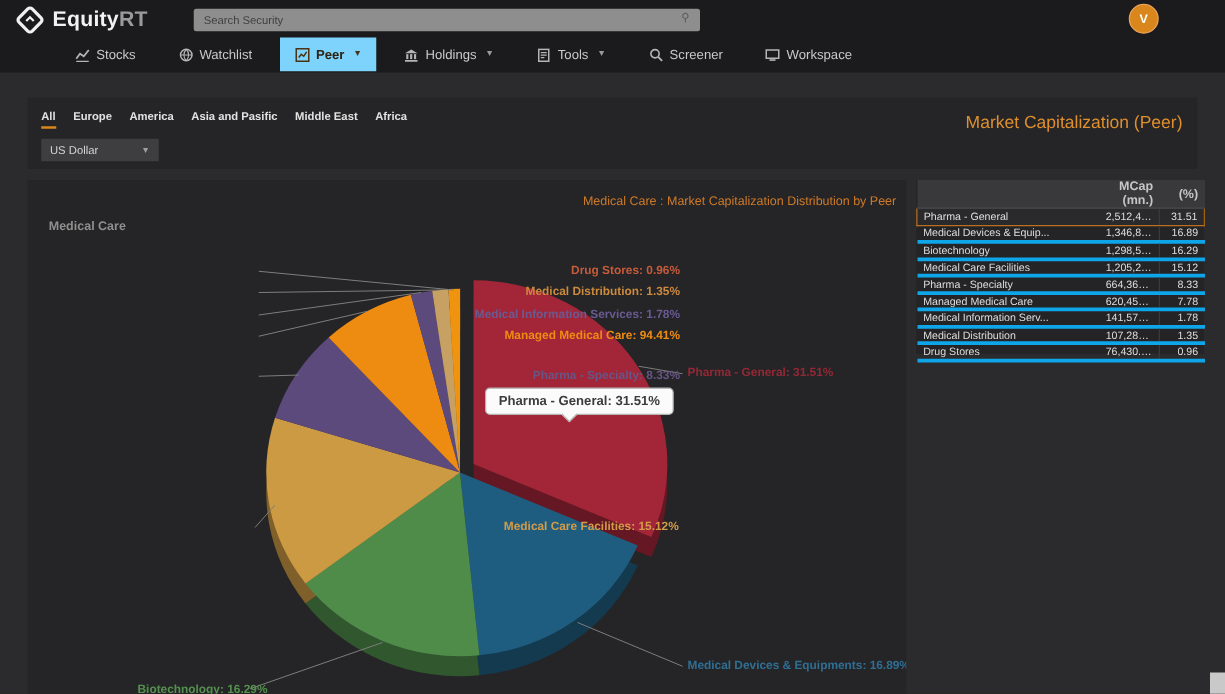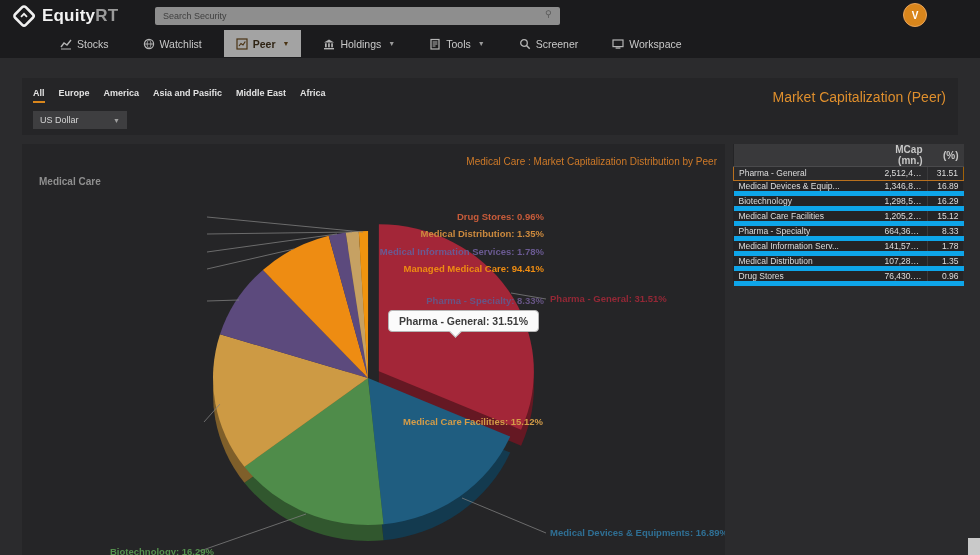--- a/index.html
+++ b/index.html
@@ -17,21 +17,21 @@
   #search-box::placeholder { color:#3f3f3f; }
   #search-glyph { position:absolute; left:545px; top:9px; font-size:9px; color:#5a5a5a; }
   #avatar { position:absolute; left:903px; top:3px; width:24px; height:24px; border-radius:50%;
             background:#d9861c; border:1px solid #e8a45a; color:#fff; font-size:10px; font-weight:bold;
             display:flex; align-items:center; justify-content:center; }
 
   #nav { position:absolute; left:48px; top:30px; height:27px; display:flex; align-items:center; }
   .nav-item { display:flex; align-items:center; gap:5px; height:27px; padding:0 12px; margin-right:10px;
               color:#c9c9c9; font-size:10.5px; cursor:pointer; white-space:nowrap; }
   .nav-item .caret { font-size:7px; color:#9a9a9a; margin-left:2px; }
-  .nav-item.active { background:#a3a3a3; color:#2e2313; font-weight:bold; }
+  .nav-item.active { background:#7dd3fc; color:#2e2313; font-weight:bold; }
   .nav-item.active .caret { color:#4a3313; }
   .nav-icon { width:12px; height:12px; display:inline-block; }
 
   
   #filter-panel { position:absolute; left:22px; top:78px; width:936px; height:57px; background:#252527; }
   #region-tabs { position:absolute; left:11px; top:10px; display:flex; gap:14px; }
   .region-tab { color:#e2e2e2; font-size:9px; font-weight:bold; padding-bottom:3px; cursor:pointer; white-space:nowrap; }
   .region-tab.active { border-bottom:2px solid #d9861c; }
   #page-title { position:absolute; right:12px; top:11px; color:#df8f2d; font-size:14px; }
   #currency-select { position:absolute; left:11px; top:33px; width:94px; height:18px; background:#3e3e40;
@@ -51,21 +51,21 @@
                    background:#fbfbfb; border-right:1px solid #b5b5b5; border-bottom:1px solid #b5b5b5;
                    transform:rotate(45deg); }
 
   
   #table-panel { position:absolute; left:733px; top:144px; width:230px; height:139px; background:#242426; }
   #mcap-table { width:100%; border-collapse:collapse; table-layout:fixed; }
   #mcap-table th { background:#39393b; color:#c6c6c6; font-size:10px; font-weight:bold;
                    height:14px; padding:0 5px; text-align:right; border-bottom:1px solid #4a4a4c; }
   #mcap-table th:first-child { text-align:left; }
   #mcap-table td { color:#dedede; font-size:8.5px; height:13.5px; padding:0 5px;
-                   border-bottom:5px solid #0ea5e9; white-space:nowrap; overflow:hidden; text-overflow:ellipsis; }
+                   border-bottom:3px solid #0ea5e9; white-space:nowrap; overflow:hidden; text-overflow:ellipsis; }
   #mcap-table td.num { text-align:right; }
   #mcap-table td.pct { border-left:1px solid #39393b; }
   #mcap-table tr.selected td { border-top:1px solid #b9701e; border-bottom:1px solid #b9701e; background:#2a2a2c; }
   #mcap-table tr.selected td:first-child { border-left:1px solid #b9701e; }
   #mcap-table tr.selected td:last-child  { border-right:1px solid #a16207; }
   #mcap-table tbody tr { cursor:pointer; }
 
   #scroll-thumb { position:absolute; left:968px; top:538px; width:12px; height:17px; background:#c9c9c9; }
 </style>
 </head>
@@ -255,20 +255,25 @@
           <td>Medical Care Facilities</td>
           <td class="num">1,205,218.77</td>
           <td class="num pct">15.12</td>
         </tr>
         <tr class="">
           <td>Pharma - Specialty</td>
           <td class="num">664,362.91</td>
           <td class="num pct">8.33</td>
         </tr>
         <tr class="">
+          <td>Managed Medical Care</td>
+          <td class="num">620,450.69</td>
+          <td class="num pct">7.78</td>
+        </tr>
+        <tr class="">
           <td>Medical Information Serv...</td>
           <td class="num">141,574.54</td>
           <td class="num pct">1.78</td>
         </tr>
         <tr class="">
           <td>Medical Distribution</td>
           <td class="num">107,282.99</td>
           <td class="num pct">1.35</td>
         </tr>
         <tr class="">

